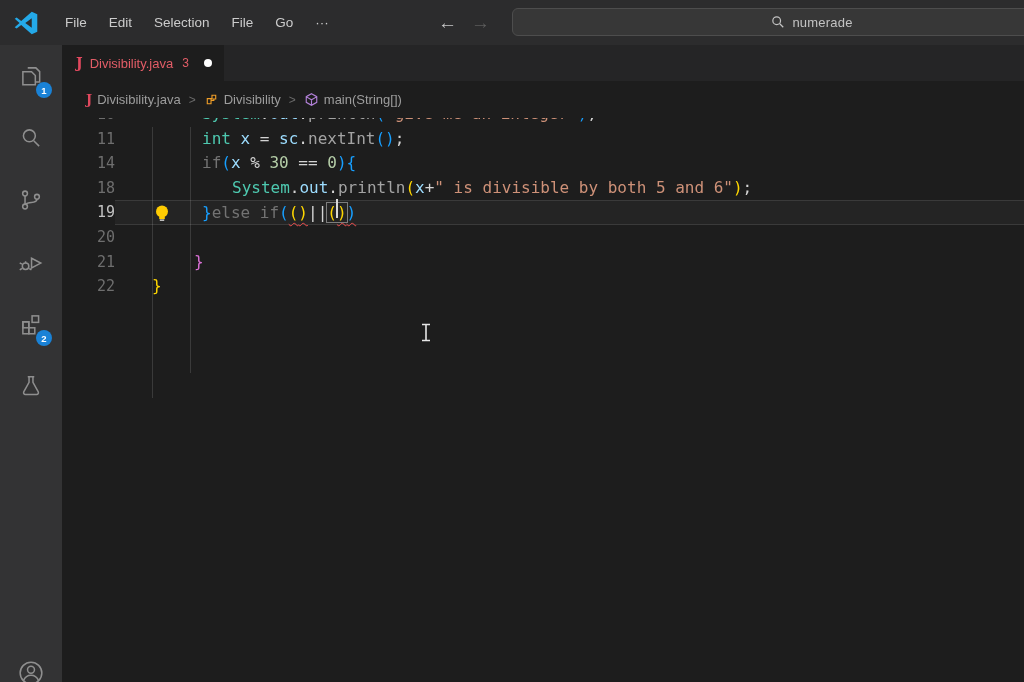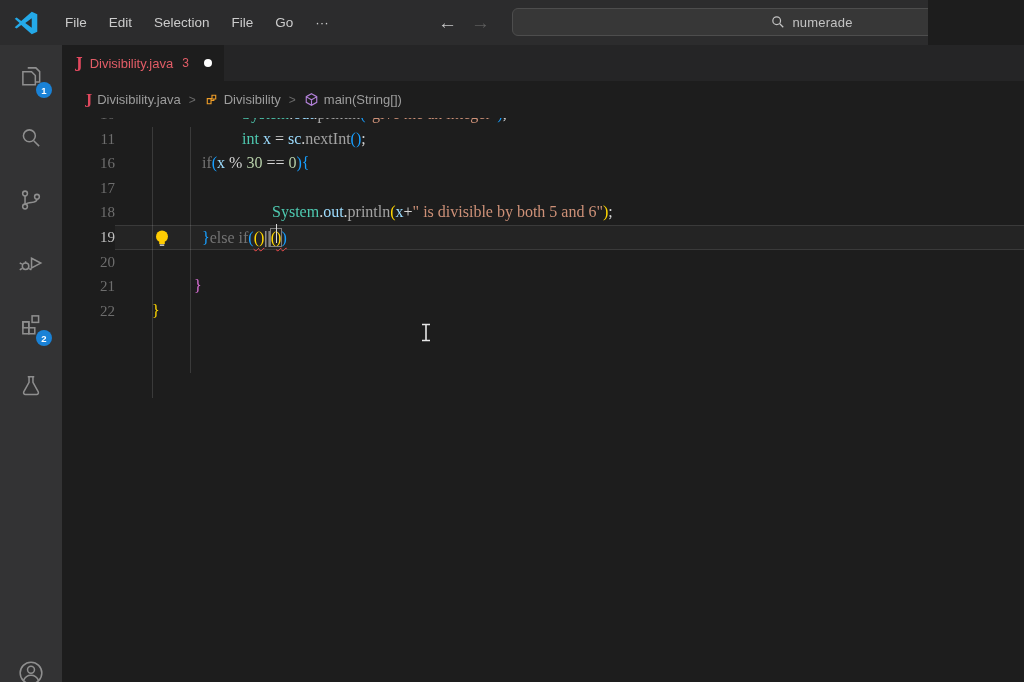--- a/index.html
+++ b/index.html
@@ -1,20 +1,20 @@
 <!DOCTYPE html>
 <html><head>
 <meta charset="utf-8">
 <style>
   * { margin:0; padding:0; box-sizing:border-box; }
   html,body { width:1024px; height:682px; overflow:hidden; background:#1d1d1d;
               font-family:"Liberation Sans", sans-serif; }
 
   
-  .titlebar { position:relative; width:928px; height:45px; background:#2c2c2d;
+  .titlebar { position:relative; width:1024px; height:45px; background:#2c2c2d;
               display:flex; align-items:center; overflow:hidden; }
   .logo { width:24px; height:24px; margin:0 16px 0 14px; flex:0 0 auto; }
   .menus { display:flex; align-items:center; }
   .menu-item { color:#cccccc; font-size:13.5px; padding:5px 11px; border-radius:5px; cursor:default; }
   .nav-arrows { position:absolute; left:438px; top:0; height:45px; display:flex; align-items:center; gap:14px; }
   .nav-arrow { font-size:19px; line-height:1; }
   .nav-back { color:#c8c8c8; }
   .nav-fwd { color:#5d5d5d; }
   .cmd-center { position:absolute; left:512px; top:8px; width:600px; height:28px;
                 background:#373737; border:1px solid #4d4d4d; border-radius:6px;
@@ -53,30 +53,30 @@
   .breadcrumb { display:flex; align-items:center; height:37px; padding-left:24px; gap:6px;
                 background:#1d1d1d; font-size:13px; color:#9d9d9d; }
   .crumb { display:flex; align-items:center; gap:5px; }
   .crumb .java-icon { color:#e0485e; font-weight:bold; font-size:13px; font-family:"DejaVu Serif",serif; }
   .crumb-sep { color:#6a6a6a; font-size:12px; padding:0 2px; }
 
   
   .code-area { position:relative; width:962px; height:564px; overflow:hidden;
                font-family:"DejaVu Sans Mono", monospace; font-size:16px; }
   .guide { position:absolute; width:1px; background:#3a3a3a; z-index:1; }
-  .code-lines { position:relative; margin-top:-16px; z-index:2;font-family:Liberation Serif, serif; }
+  .code-lines { position:relative; margin-top:-16px; z-index:2; }
   .row { display:flex; height:24.6px; line-height:24.6px; }
   .ln { width:53px; text-align:right; color:#6e6e6e; font-size:15px; flex:0 0 auto; }
   .row-content { position:relative; flex:1; white-space:pre; color:#d4d4d4; }
   .row.active .row-content { background:rgba(255,255,255,0.035);
         border-top:1px solid rgba(255,255,255,0.10); border-bottom:1px solid rgba(255,255,255,0.10); }
   .row.active .ln { color:#c2c2c2; }
 
   .s-kw  { color:#737373; }
-  .s-ty  { color:#4EC9B0;margin-left:40px; }
+  .s-ty  { color:#4EC9B0; }
   .s-var { color:#9CDCFE; }
   .s-fn  { color:#a3a3a3; }
   .s-num { color:#B5CEA8; }
   .s-str { color:#CE9178; }
   .s-cm  { color:#6A9955; }
   .s-tx  { color:#d4d4d4; }
   .s-b1  { color:#FFD700; }
   .s-b2  { color:#DA70D6; }
   .s-b3  { color:#179FFF; }
   .sq { text-decoration:underline wavy #f14c4c; text-decoration-thickness:1px; text-underline-offset:4px; }
@@ -211,26 +211,22 @@
       <div class="code-lines" id="code-lines">
           <div class="row">
             <div class="ln">10</div>
             <div class="row-content" style="padding-left: 87px;"><span class="s-ty">System</span><span class="s-tx">.</span><span class="s-var">out</span><span class="s-tx">.</span><span class="s-fn">println</span><span class="s-b3">(</span><span class="s-str">"give me an integer"</span><span class="s-b3">)</span><span class="s-tx">;</span></div>
           </div>
           <div class="row">
             <div class="ln">11</div>
             <div class="row-content" style="padding-left: 87px;"><span class="s-ty">int</span><span class="s-tx"> </span><span class="s-var">x</span><span class="s-tx"> = </span><span class="s-var">sc</span><span class="s-tx">.</span><span class="s-fn">nextInt</span><span class="s-b3">()</span><span class="s-tx">;</span></div>
           </div>
           <div class="row">
-            <div class="ln">16</div>
+            <div class="ln">14</div>
             <div class="row-content" style="padding-left: 87px;"><span class="s-kw">if</span><span class="s-b3">(</span><span class="s-var">x</span><span class="s-tx"> % </span><span class="s-num">30</span><span class="s-tx"> == </span><span class="s-num">0</span><span class="s-b3">)</span><span class="s-b3">{</span></div>
-          </div>
-          <div class="row">
-            <div class="ln">17</div>
-            <div class="row-content" style="padding-left: 87px;"></div>
           </div>
           <div class="row">
             <div class="ln">18</div>
             <div class="row-content" style="padding-left: 117px;"><span class="s-ty">System</span><span class="s-tx">.</span><span class="s-var">out</span><span class="s-tx">.</span><span class="s-fn">println</span><span class="s-b1">(</span><span class="s-var">x</span><span class="s-tx">+</span><span class="s-str">" is divisible by both 5 and 6"</span><span class="s-b1">)</span><span class="s-tx">;</span></div>
           </div>
           <div class="row active">
             <div class="ln">19</div>
             <div class="row-content" style="padding-left: 87px;"><svg class="bulb" viewBox="0 0 18 19">
                 <circle cx="9" cy="7.5" r="6" fill="#FFCC02"></circle>
                 <rect x="6.2" y="12.5" width="5.6" height="2.6" fill="#FFCC02"></rect>

